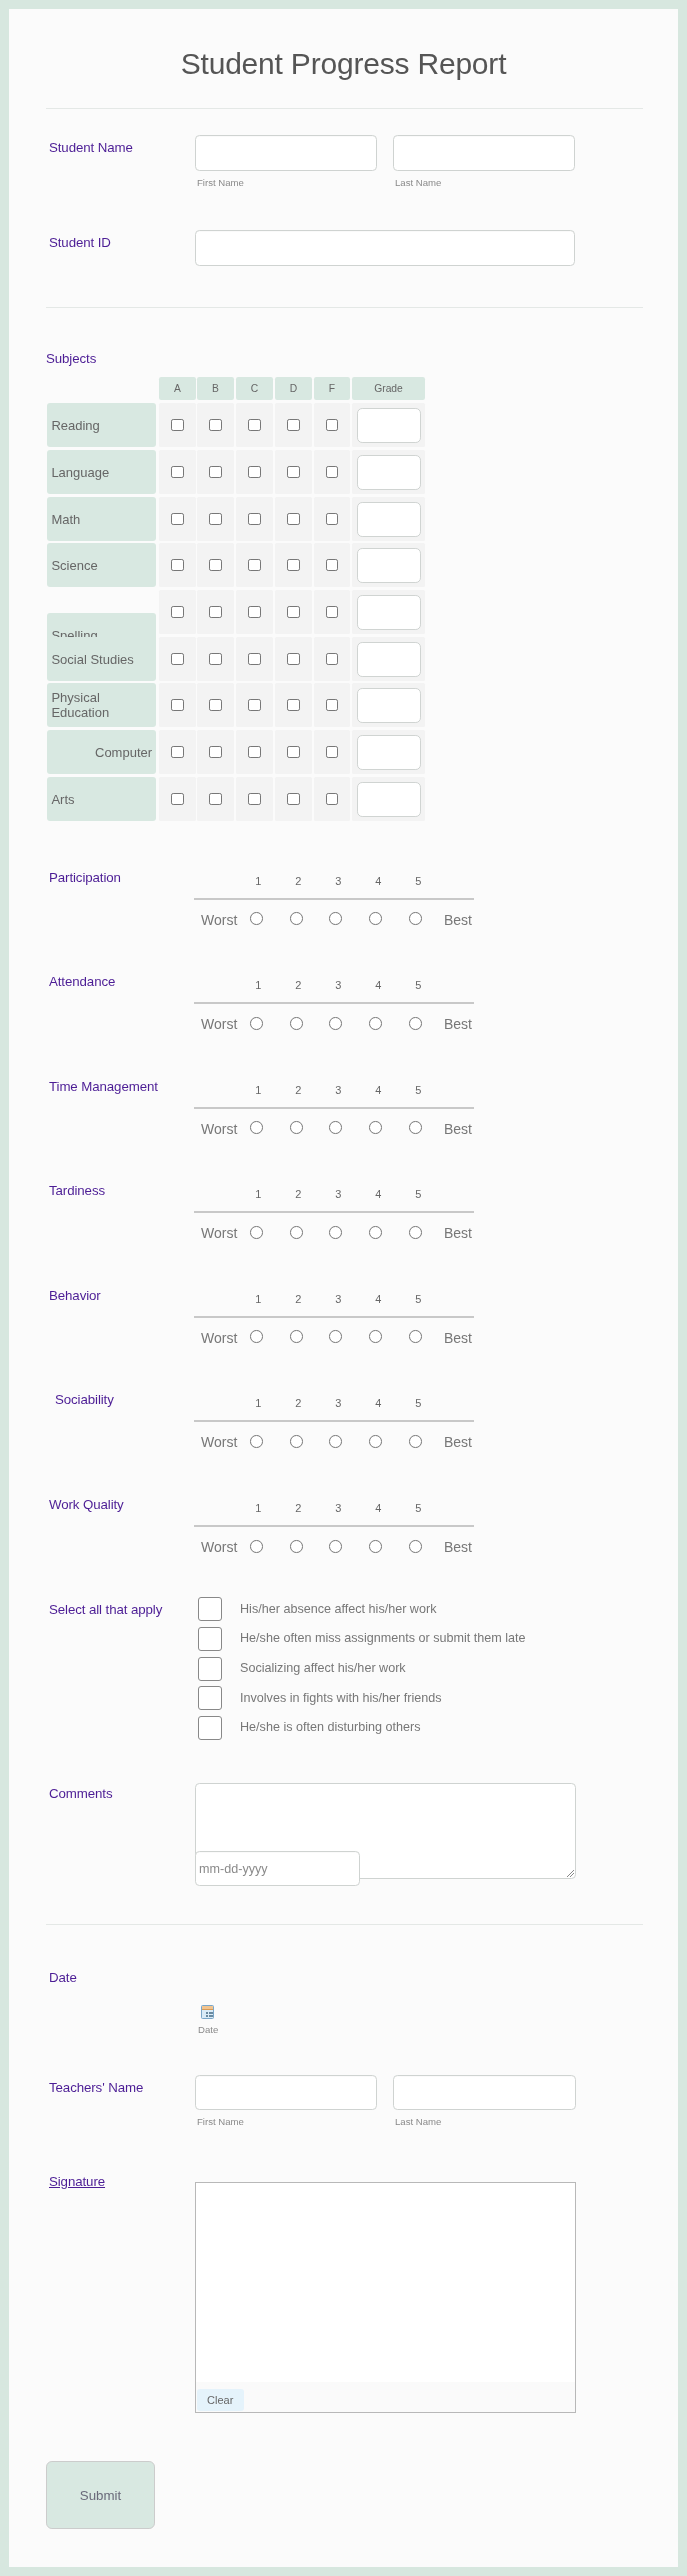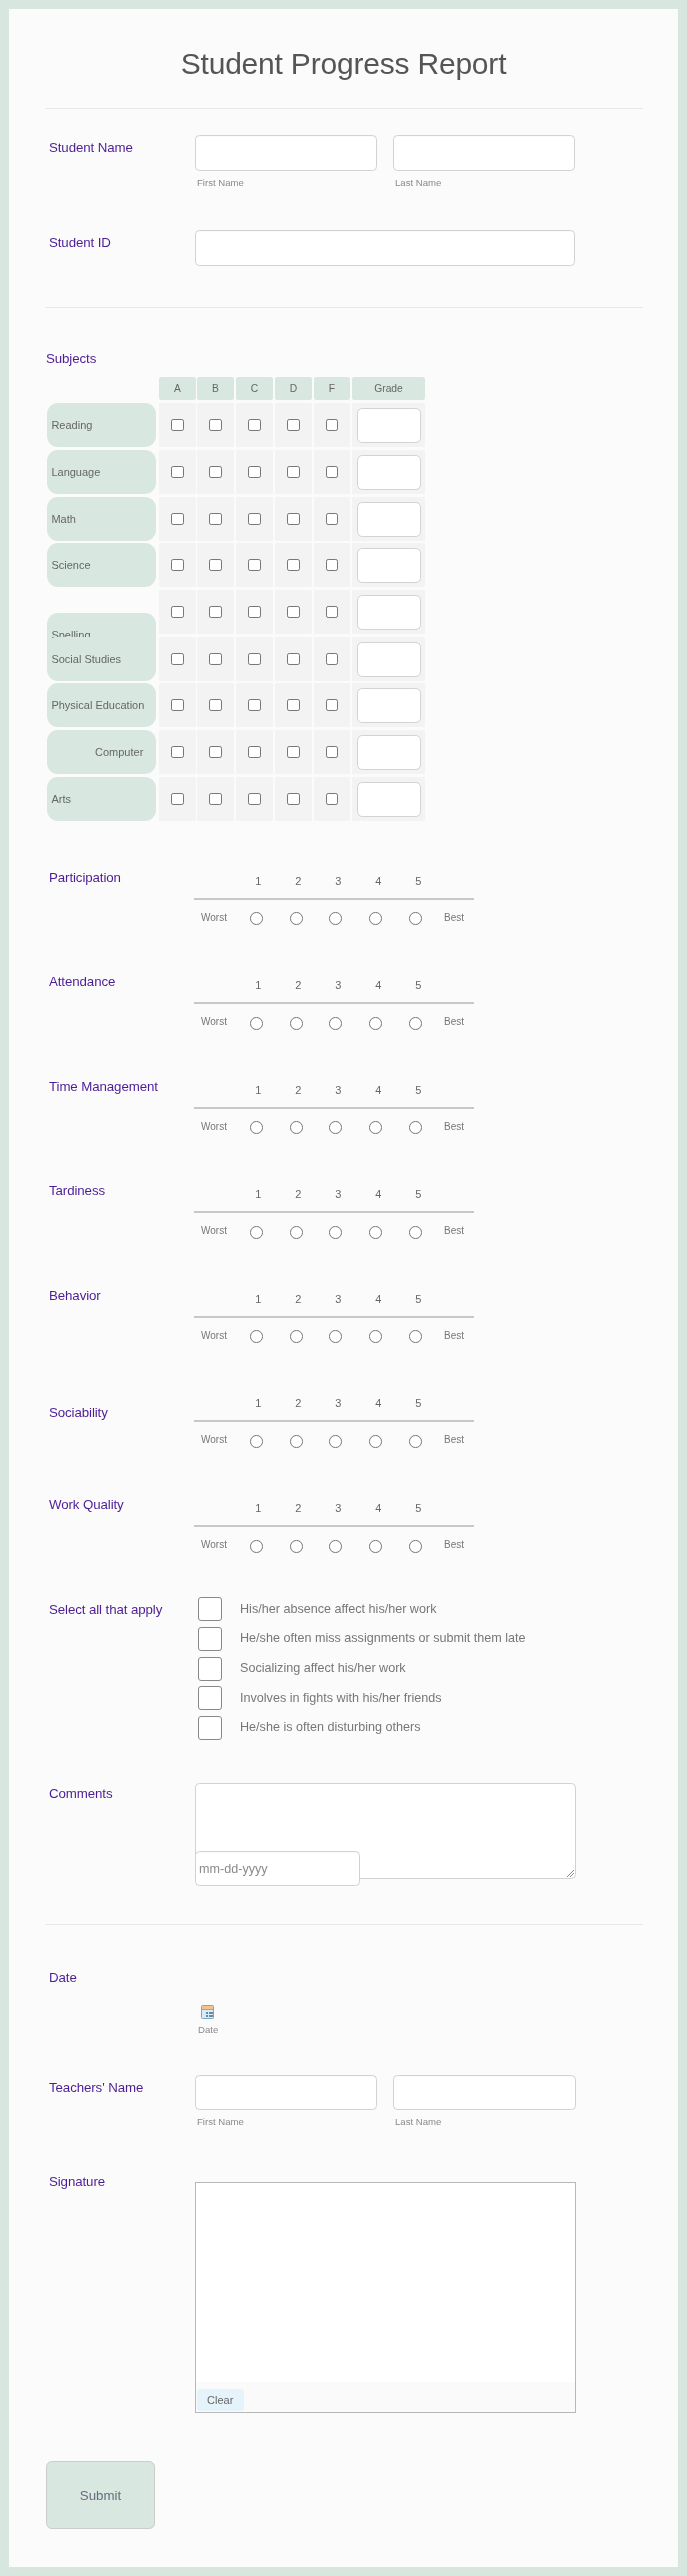--- a/index.html
+++ b/index.html
@@ -7,27 +7,27 @@
   body { position: relative; font-family: "Liberation Sans", sans-serif; color: #4e4e4e; }
   .frame { position: absolute; left: 0; top: 0; width: 687px; height: 2576px; background: #d7e7df; border-radius: 7.4px; }
   .card { position: absolute; left: 8.9px; top: 8.9px; width: 669px; height: 2558px; background: #fbfbfb; }
   .abs { position: absolute; }
   .title { left: 0; width: 687px; top: 47px; text-align: center; font-size: 30px; color: #555555; letter-spacing: -0.2px; }
   .sep { height: 0.7px; background: #e4e8e6; left: 46px; width: 597px; }
   .label { font-size: 13.3px; color: #4c1d95; letter-spacing: -0.1px; }
   .sublabel { font-size: 9.6px; color: #8a8a8a; }
   .input { background: #ffffff; border: 0.7px solid #cfd3d1; border-radius: 4.4px; box-shadow: inset 0 0.7px 0.7px rgba(0,0,0,0.03); }
   .table-head { background: #d8e8e1; border-radius: 2.2px; font-size: 10.3px; color: #666; text-align: center; line-height: 23px; }
-  .row-label { background: #d8e8e1; border-radius: 11px; font-size: 11px; color: #666; padding-left: 4.4px; display: flex; align-items: center; }
+  .row-label { background: #d8e8e1; border-radius: 3px; font-size: 13px; color: #666; padding-left: 4.4px; display: flex; align-items: center; }
   .cell { background: #f3f3f3; border-radius: 1.5px; display: flex; align-items: center; justify-content: center; }
   .cb { width: 12.6px; height: 12.6px; border: 1.1px solid #777; border-radius: 2.2px; background: #fff; }
   .grade-input { width: 64px; height: 35px; background: #fff; border: 0.7px solid #d0d4d2; border-radius: 5.2px; }
   .rate-num { font-size: 11px; color: #666; width: 14.8px; text-align: center; }
   .rate-line { height: 1.5px; background: #c8c8c8; }
-  .rate-end { font-size: 10px; color: #777; }
+  .rate-end { font-size: 14px; color: #777; }
   .radio { width: 12.6px; height: 12.6px; border: 1.1px solid #777; border-radius: 50%; background: #fff; }
   .big-cb { width: 23.6px; height: 23.6px; border: 1.5px solid #888; border-radius: 3px; background: #fff; }
   .opt-text { font-size: 12.6px; color: #777; }
   .textarea { background: #fff; border: 0.7px solid #cfd3d1; border-radius: 4.4px; }
   .resize { position: absolute; right: 1.5px; bottom: 1.5px; width: 6.6px; height: 6.6px;
             background: linear-gradient(135deg, transparent 45%, #888 46%, #888 52%, transparent 53%, transparent 70%, #888 71%, #888 77%, transparent 78%); }
   .placeholder { font-size: 12.6px; color: #8a8a8a; padding-left: 3px; line-height: 34px; }
   .sig-box { background: #fff; border: 1.5px solid #b8b8b8; }
   .sig-strip { position: absolute; left: 0; right: 0; bottom: 0; height: 30px; background: #fafafa; }
   .clear-btn { position: absolute; left: 0.7px; bottom: 0.7px; width: 47px; height: 22px; background: #e5f3fb; border-radius: 3px; font-size: 11px; color: #666; text-align: center; line-height: 22px; }
@@ -336,21 +336,21 @@
       <div class="abs rate-line" style="left:194px; top:1316px; width:280px;"></div>
       <div class="abs rate-end" style="left:201px; top:1330px;">Worst</div>
       <div class="abs radio" style="left:250px; top:1330px;"></div>
       <div class="abs radio" style="left:290px; top:1330px;"></div>
       <div class="abs radio" style="left:329px; top:1330px;"></div>
       <div class="abs radio" style="left:369px; top:1330px;"></div>
       <div class="abs radio" style="left:409px; top:1330px;"></div>
       <div class="abs rate-end" style="left:444px; top:1330px;">Best</div>
     </div>
     <div>
-      <div class="abs label" style="left:49px; top:1392px;margin-top:13px;">Sociability</div>
+      <div class="abs label" style="left:55px; top:1392px;">Sociability</div>
       <div class="abs rate-num" style="left:251px; top:1397px;">1</div>
       <div class="abs rate-num" style="left:291px; top:1397px;">2</div>
       <div class="abs rate-num" style="left:331px; top:1397px;">3</div>
       <div class="abs rate-num" style="left:371px; top:1397px;">4</div>
       <div class="abs rate-num" style="left:411px; top:1397px;">5</div>
       <div class="abs rate-line" style="left:194px; top:1420px; width:280px;"></div>
       <div class="abs rate-end" style="left:201px; top:1434px;">Worst</div>
       <div class="abs radio" style="left:250px; top:1435px;"></div>
       <div class="abs radio" style="left:290px; top:1435px;"></div>
       <div class="abs radio" style="left:329px; top:1435px;"></div>
@@ -423,20 +423,20 @@
     </div>
 </div>
 <div class="abs sublabel" style="left:198px; top:2024px;">Date</div>
 
 <div class="abs label" style="left:49px; top:2080px;">Teachers' Name</div>
 <div class="abs input" style="left:195px; top:2075px; width:182px; height:35px;"></div>
 <div class="abs input" style="left:393px; top:2075px; width:183px; height:35px;"></div>
 <div class="abs sublabel" style="left:197px; top:2116px;">First Name</div>
 <div class="abs sublabel" style="left:395px; top:2116px;">Last Name</div>
 
-<div class="abs label" style="left:49px; top:2174px;">Signature</div>
+<div class="abs label" style="left:49px; top:2174px;text-decoration:underline;">Signature</div>
 <div class="abs sig-box" style="left:195px; top:2182px; width:381px; height:231px;">
   <div class="sig-strip"></div>
   <div class="clear-btn">Clear</div>
 </div>
 
 <div class="abs submit-btn" style="left:46px; top:2461px; width:109px; height:68px;">Submit</div>
 
 
 </body></html>

